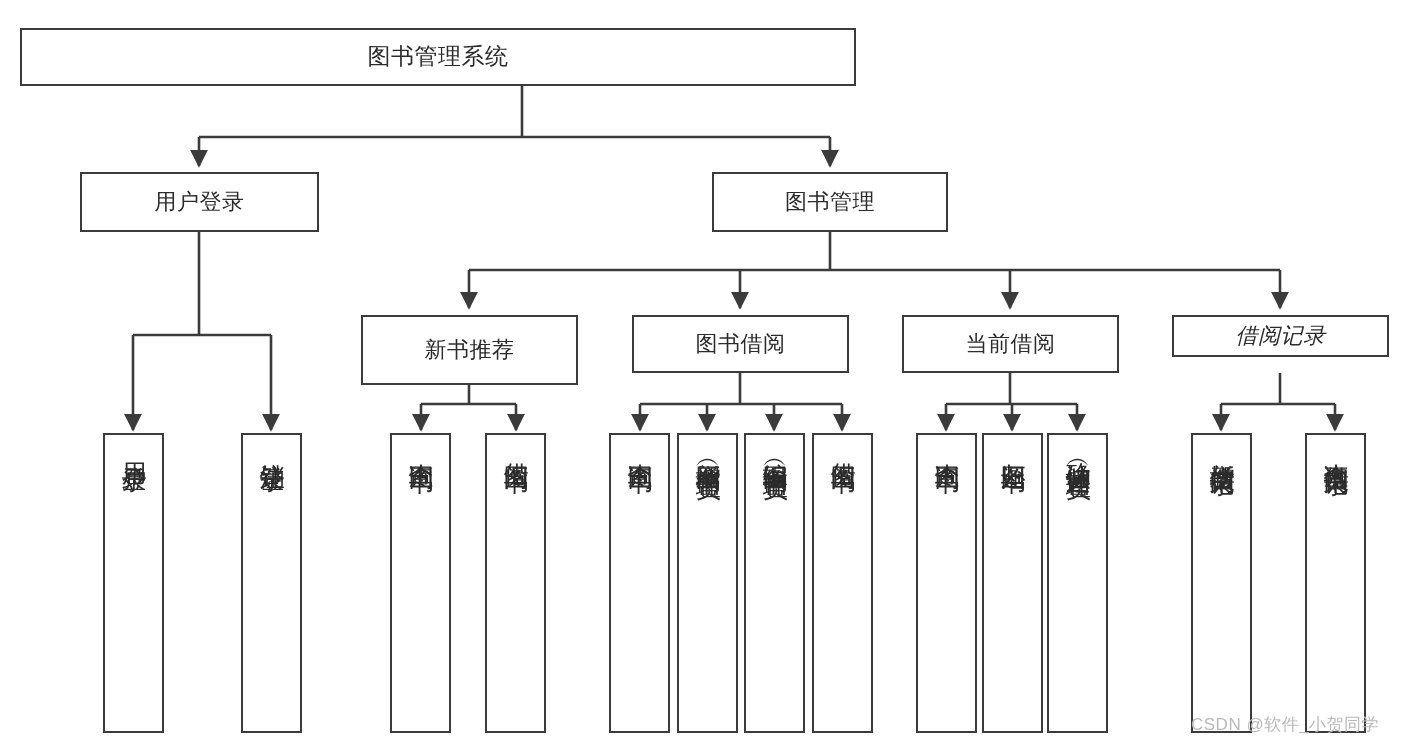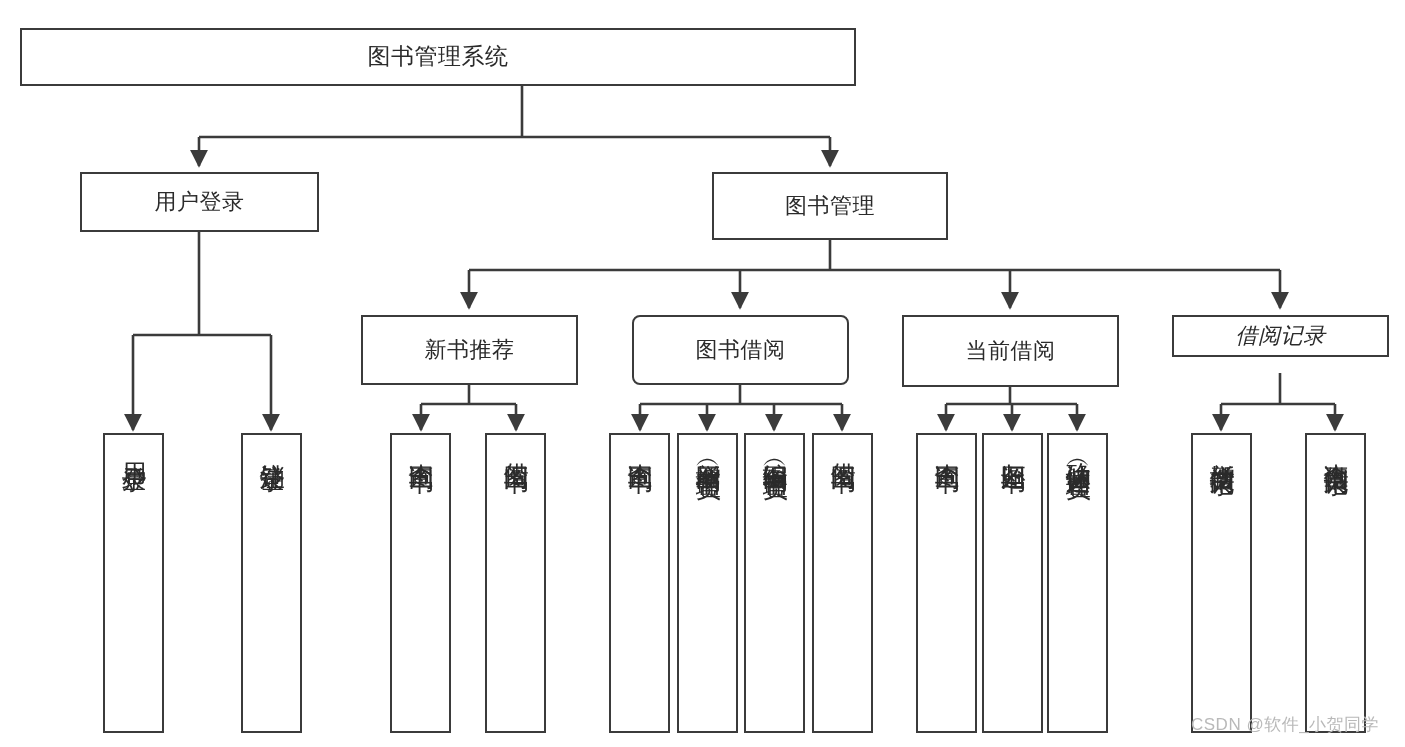--- a/index.html
+++ b/index.html
@@ -129,31 +129,31 @@
     </g>
   </svg>
 
   <div class="node h root" style="left:20px; top:28px; width:836px; height:58px;">
     <span class="lbl">图书管理系统</span>
   </div>
 
   <div class="node h" style="left:80px; top:172px; width:239px; height:60px;">
     <span class="lbl">用户登录</span>
   </div>
-  <div class="node h" style="left:712px; top:172px; width:236px; height:68px;">
+  <div class="node h" style="left:712px; top:172px; width:236px; height:60px;">
     <span class="lbl">图书管理</span>
   </div>
 
   <div class="node h" style="left:361px; top:315px; width:217px; height:70px;">
     <span class="lbl">新书推荐</span>
   </div>
-  <div class="node h" style="left:632px; top:315px; width:217px; height:70px;border-radius:8px;">
+  <div class="node h" style="left:632px; top:315px; width:217px; height:58px;">
     <span class="lbl">图书借阅</span>
   </div>
-  <div class="node h" style="left:902px; top:315px; width:217px; height:72px;">
+  <div class="node h" style="left:902px; top:315px; width:217px; height:58px;">
     <span class="lbl">当前借阅</span>
   </div>
   <div class="node h" style="left:1172px; top:315px; width:217px; height:42px;font-style:italic;">
     <span class="lbl">借阅记录</span>
   </div>
 
   <div class="node v" style="left:103px; top:433px; width:61px; height:300px;">
     <span class="lbl">用户登录</span>
   </div>
   <div class="node v" style="left:241px; top:433px; width:61px; height:300px;">

